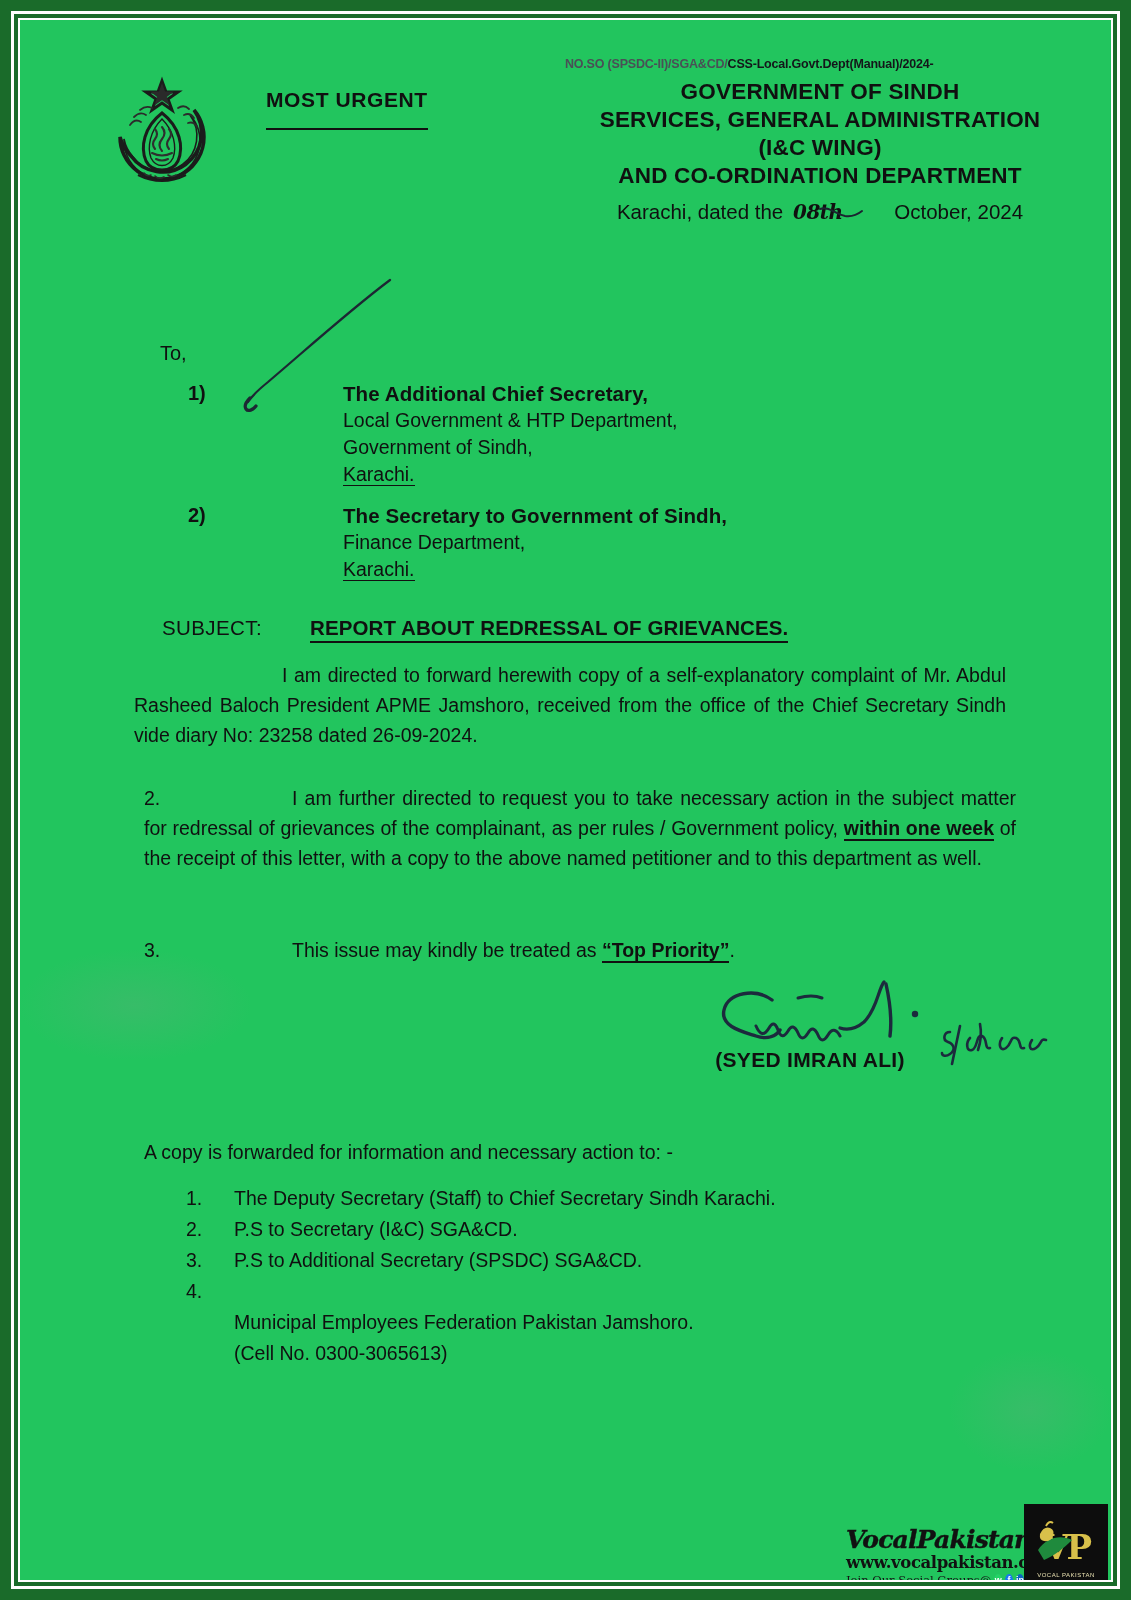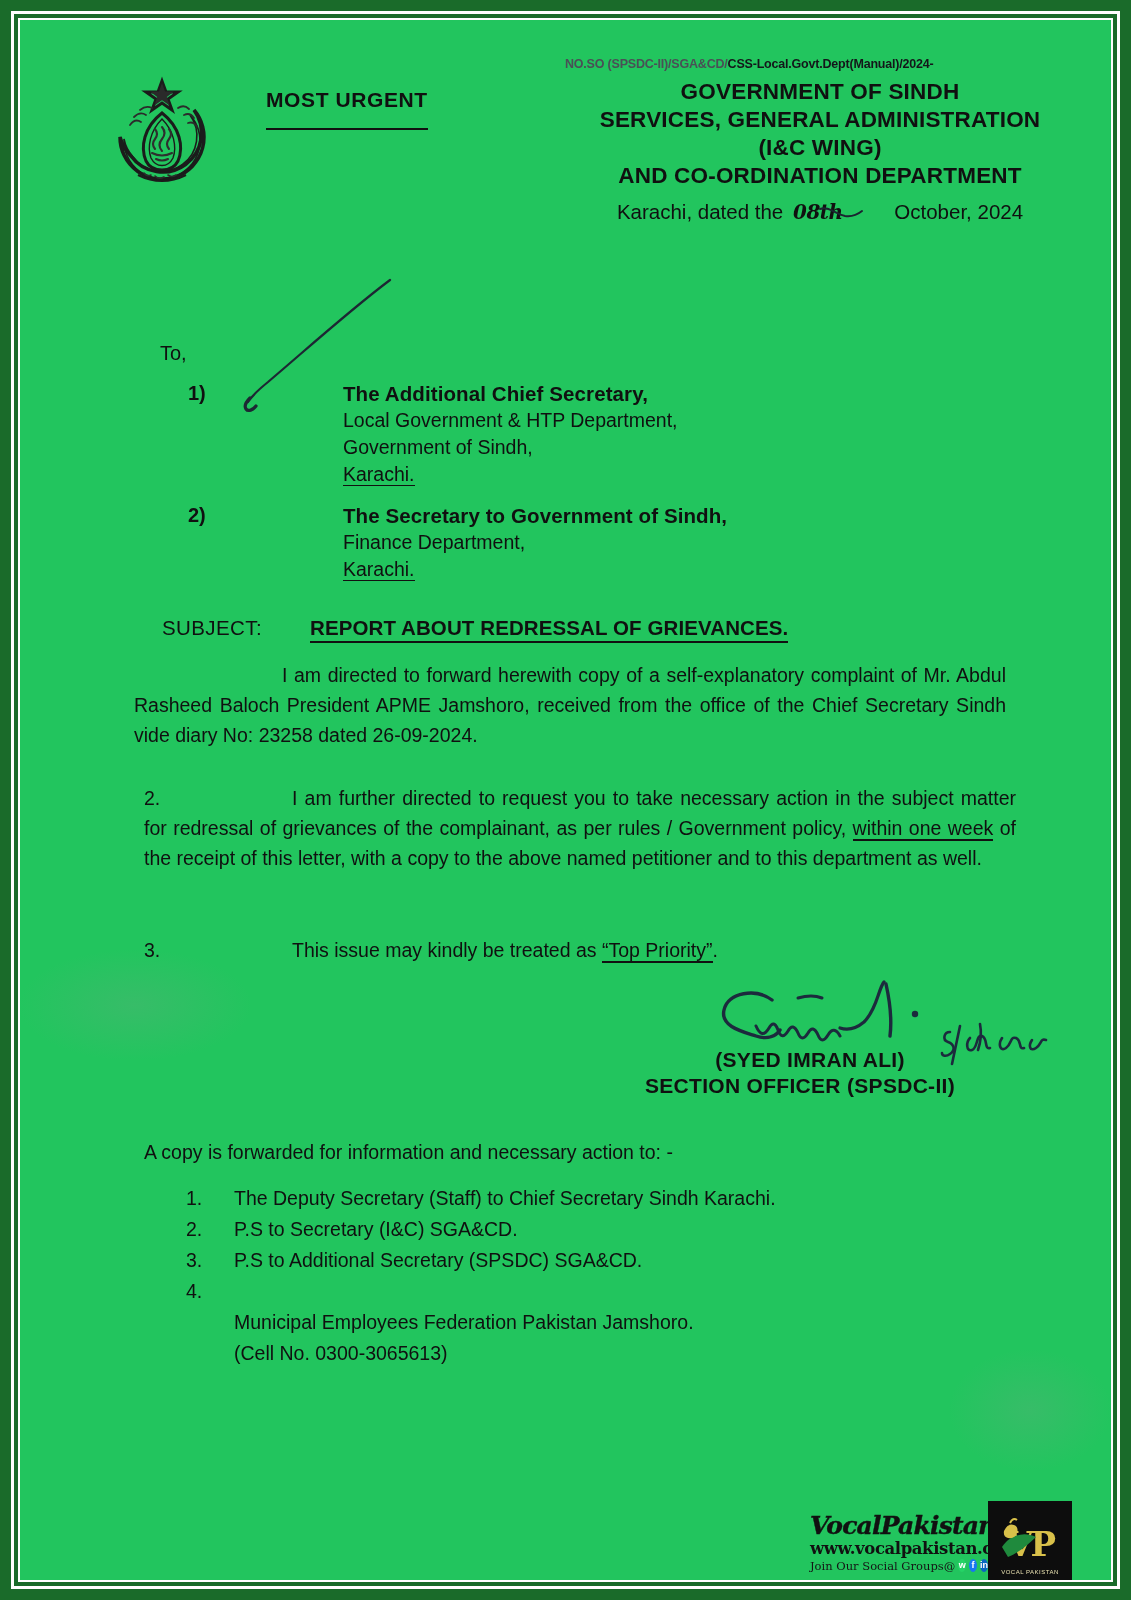--- a/index.html
+++ b/index.html
@@ -172,21 +172,21 @@
     text-align: justify;
   }
   .para .pnum {
     position: absolute;
     left: 0; top: 0;
     font-weight: 500;
     font-size: 19.5px;
   }
   .indent { display: inline-block; width: 148px; }
   .ul-bold {
-    font-weight: 400;
+    font-weight: 700;
     border-bottom: 2.2px solid #111;
     padding-bottom: 0px;
   }
 
   
   .sig-svg {
     position: absolute;
     left: 690px; top: 960px;
     width: 250px; height: 78px;
   }
@@ -231,24 +231,24 @@
   .cc-row { position: relative; min-height: 31px; }
   .cc-row .n {
     position: absolute; left: 0; top: 0;
     width: 36px;
   }
   .cc-row .t { margin-left: 48px; display: block; }
 
   
   .wm {
     position: absolute;
-    left: 790px; top: 1478px;
+    left: 826px; top: 1478px;
     width: 262px; height: 92px;
     display: flex;
-    align-items: center;
+    align-items: flex-end;
   }
   .wm-text {
     width: 178px;
     text-align: center;
     padding-bottom: 2px;
   }
   .wm-title {
     font-family: "DejaVu Serif", serif;
     font-style: italic;
     font-weight: 700;
@@ -442,21 +442,20 @@
         <path d="M10 12 C4 12 2 20 8 22 C14 24 16 30 10 34 C6 37 2 36 2 33"></path>
         <path d="M20 6 L12 44"></path>
         <path d="M30 18 C26 22 26 32 32 30 C38 28 36 14 42 16 C48 18 44 30 50 28"></path>
         <path d="M40 4 C42 14 40 24 38 30"></path>
         <path d="M62 18 C58 24 60 32 66 28 C72 24 70 16 76 18 C82 20 78 30 84 28"></path>
         <path d="M92 20 C88 26 90 32 96 28 C102 24 100 18 106 20"></path>
       </g>
     </svg>
 
     <div class="sig-name">(SYED IMRAN ALI)</div>
-    <div class="sig-title">SECTION OFFICER (SPSDC-II)</div>
 
     <div class="copy-lead">A copy is forwarded for information and necessary action to: -</div>
 
     <div class="cc-list">
       <div class="cc-row">
         <span class="n">1.</span>
         <span class="t">The Deputy Secretary (Staff) to Chief Secretary Sindh Karachi.</span>
       </div>
       <div class="cc-row">
         <span class="n">2.</span>

